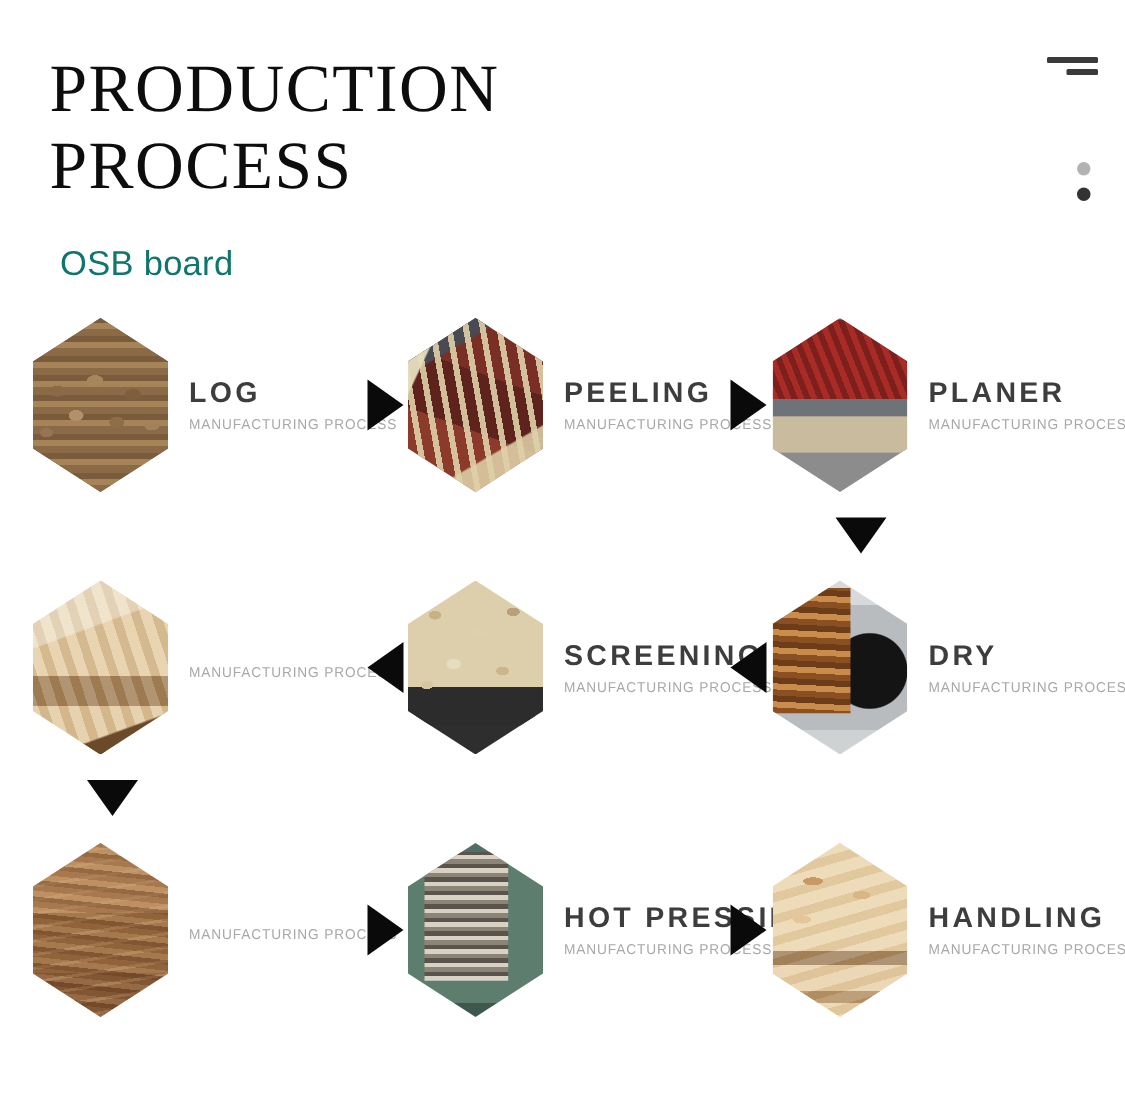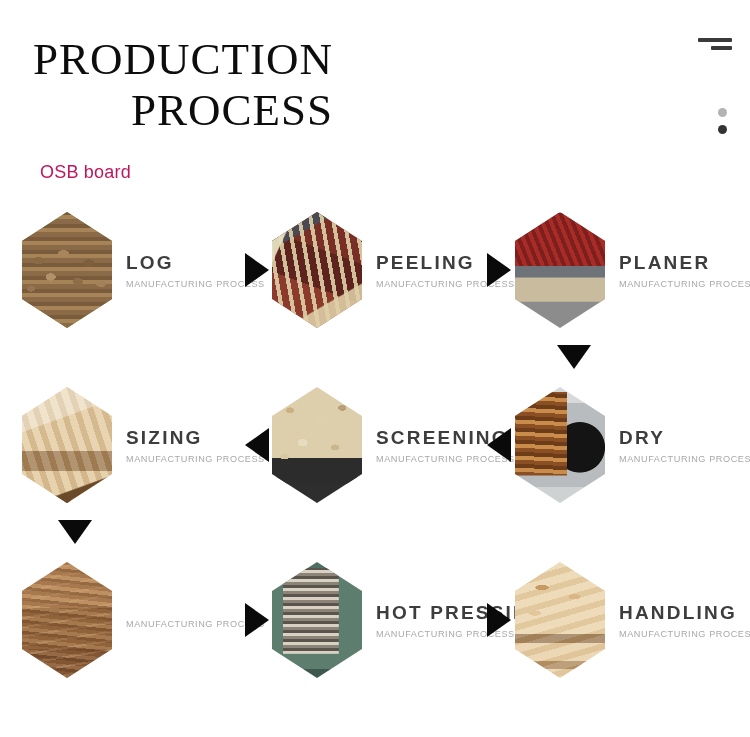--- a/index.html
+++ b/index.html
@@ -16,27 +16,26 @@
     position:absolute;
     left:33px; top:34px;
     font-family:"Liberation Serif", serif;
     font-size:45px;
     line-height:51px;
     letter-spacing:1px;
     color:#0d0d0d;
     font-weight:400;
     margin:0;
     white-space:pre-line;
-    text-align:right;
   }
   #page-subtitle{
     position:absolute;
     left:40px; top:162px;
-    font-size:18px;
-    color:#be185d;
+    font-size:23px;
+    color:#0f766e;
     letter-spacing:.2px;
   }
 
   
   #hamburger{
     position:absolute; right:18px; top:38px;
     width:34px; height:16px;
   }
   #hamburger .bar{background:#3a3a3a;border-radius:1px;position:absolute;right:0;}
   #hamburger .bar.b1{width:34px;height:4px;top:0;}
@@ -245,21 +244,20 @@
       </div>
       <div class="arrow right" style="left: 245px; top: 48px;"></div>
       <div class="arrow right" style="left: 487px; top: 48px;"></div>
     </div>
     <div class="row">
       <div class="step c0">
         <div class="hex">
           <div class="layer img-sizing"></div>
         </div>
         <div class="labels">
-          <div class="step-title">SIZING</div>
           <div class="step-sub">MANUFACTURING PROCESS</div>
         </div>
       </div>
       <div class="step c1">
         <div class="hex">
           <div class="layer img-screening"></div>
         </div>
         <div class="labels">
           <div class="step-title">SCREENING</div>
           <div class="step-sub">MANUFACTURING PROCESS</div>

